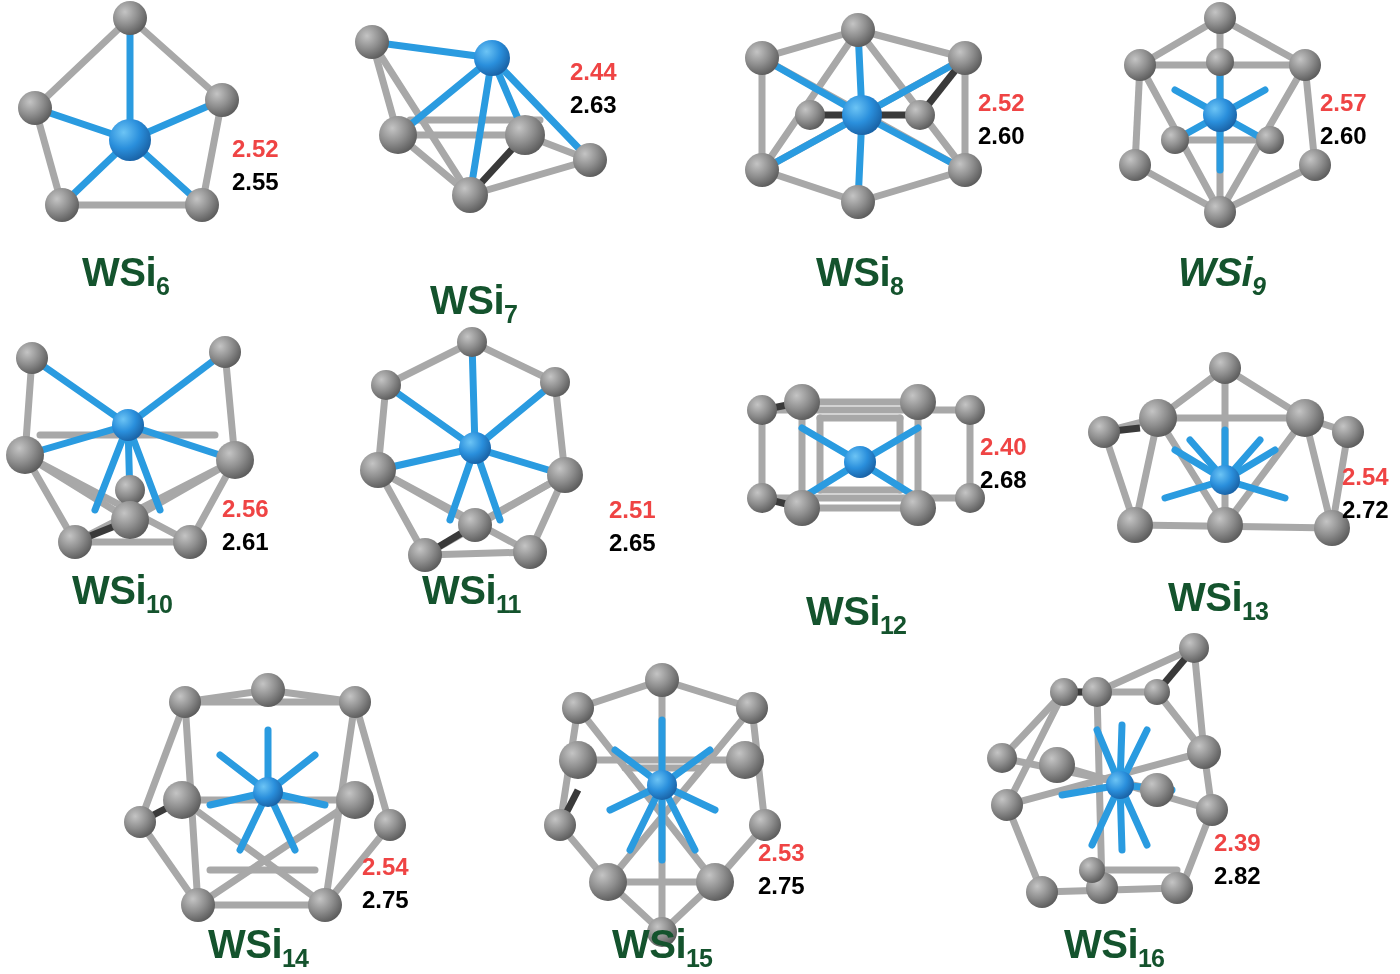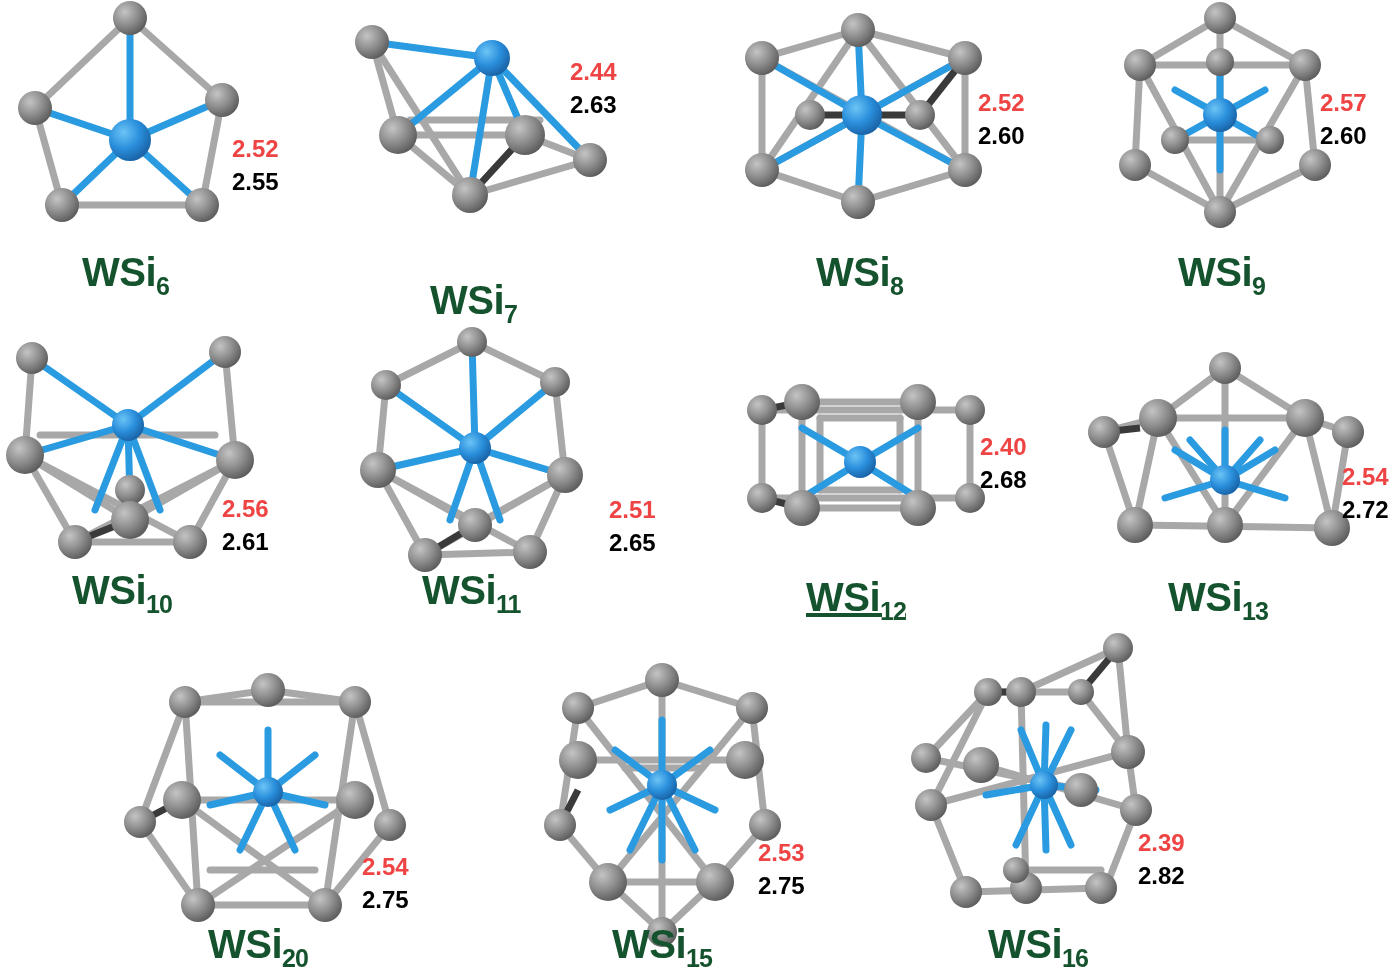--- a/index.html
+++ b/index.html
@@ -165,21 +165,21 @@
     <circle cx="205" cy="65" r="16" fill="url(#gSi)"></circle>
       <circle cx="35" cy="165" r="16" fill="url(#gSi)"></circle>
     <circle cx="215" cy="165" r="16" fill="url(#gSi)"></circle>
       <circle cx="120" cy="212" r="16" fill="url(#gSi)"></circle>
     <circle cx="120" cy="115" r="17" fill="url(#gW)"></circle>
   </svg>
   <div class="vals" style="left:220px;top:86px;">
     <div class="v1">2.57</div>
     <div class="v2">2.60</div>
   </div>
-  <div class="label" style="left:78px;top:250px;"><span>WSi</span><sub>9</sub></div>
+  <div class="label" style="left:78px;top:250px;font-style:italic;"><span>WSi</span><sub>9</sub></div>
 </div>
 
 <div class="cluster" style="left:0;top:320px;width:330px;height:310px;">
   <svg width="330" height="240">
     <g stroke="#a8a8a8" stroke-width="7" stroke-linecap="round">
       <line x1="32" y1="38" x2="25" y2="135"></line>
         <line x1="225" y1="32" x2="235" y2="140"></line>
       <line x1="25" y1="135" x2="75" y2="222"></line>
         <line x1="235" y1="140" x2="190" y2="222"></line>
       <line x1="75" y1="222" x2="190" y2="222"></line>
@@ -289,21 +289,21 @@
     <circle cx="82" cy="82" r="18" fill="url(#gSi)"></circle>
       <circle cx="198" cy="82" r="18" fill="url(#gSi)"></circle>
     <circle cx="82" cy="188" r="18" fill="url(#gSi)"></circle>
       <circle cx="198" cy="188" r="18" fill="url(#gSi)"></circle>
     <circle cx="140" cy="142" r="16" fill="url(#gW)"></circle>
   </svg>
   <div class="vals" style="left:260px;top:110px;">
     <div class="v1">2.40</div>
     <div class="v2">2.68</div>
   </div>
-  <div class="label" style="left:86px;top:255px;text-decoration:underline;"><span>WSi</span><sub>12</sub></div>
+  <div class="label" style="left:86px;top:269px;"><span>WSi</span><sub>12</sub></div>
 </div>
 
 <div class="cluster" style="left:1080px;top:320px;width:320px;height:310px;">
   <svg width="320" height="240">
     <g stroke="#a8a8a8" stroke-width="7" stroke-linecap="round">
       <line x1="145" y1="48" x2="78" y2="98"></line>
         <line x1="145" y1="48" x2="225" y2="98"></line>
       <line x1="78" y1="98" x2="225" y2="98"></line>
         <line x1="24" y1="112" x2="55" y2="205"></line>
       <line x1="268" y1="112" x2="252" y2="208"></line>
@@ -379,21 +379,21 @@
       <circle cx="30" cy="162" r="16" fill="url(#gSi)"></circle>
     <circle cx="280" cy="165" r="16" fill="url(#gSi)"></circle>
       <circle cx="88" cy="245" r="17" fill="url(#gSi)"></circle>
     <circle cx="215" cy="245" r="17" fill="url(#gSi)"></circle>
     <circle cx="158" cy="132" r="15" fill="url(#gW)"></circle>
   </svg>
   <div class="vals" style="left:252px;top:190px;">
     <div class="v1">2.54</div>
     <div class="v2">2.75</div>
   </div>
-  <div class="label" style="left:98px;top:262px;"><span>WSi</span><sub>20</sub></div>
+  <div class="label" style="left:98px;top:262px;"><span>WSi</span><sub>14</sub></div>
 </div>
 
 <div class="cluster" style="left:520px;top:650px;width:340px;height:324px;">
   <svg width="340" height="240">
     <g stroke="#a8a8a8" stroke-width="7" stroke-linecap="round">
       <line x1="142" y1="30" x2="58" y2="58"></line>
         <line x1="142" y1="30" x2="232" y2="58"></line>
       <line x1="58" y1="58" x2="40" y2="175"></line>
         <line x1="232" y1="58" x2="245" y2="175"></line>
       <line x1="40" y1="175" x2="88" y2="232"></line>
@@ -430,21 +430,21 @@
       <circle cx="142" cy="282" r="15" fill="url(#gSi)"></circle>
     <circle cx="142" cy="135" r="15" fill="url(#gW)"></circle>
   </svg>
   <div class="vals" style="left:238px;top:186px;">
     <div class="v1">2.53</div>
     <div class="v2">2.75</div>
   </div>
   <div class="label" style="left:92px;top:272px;"><span>WSi</span><sub>15</sub></div>
 </div>
 
-<div class="cluster" style="left:896px;top:630px;width:340px;height:344px;">
+<div class="cluster" style="left:972px;top:630px;width:340px;height:344px;">
   <svg width="340" height="260">
     <g stroke="#a8a8a8" stroke-width="7" stroke-linecap="round">
       <line x1="222" y1="18" x2="125" y2="62"></line>
         <line x1="222" y1="18" x2="232" y2="122"></line>
       <line x1="92" y1="62" x2="185" y2="62"></line>
         <line x1="92" y1="62" x2="35" y2="175"></line>
       <line x1="92" y1="62" x2="30" y2="128"></line>
         <line x1="232" y1="122" x2="240" y2="180"></line>
       <line x1="185" y1="62" x2="232" y2="122"></line>
         <line x1="35" y1="175" x2="70" y2="262"></line>

